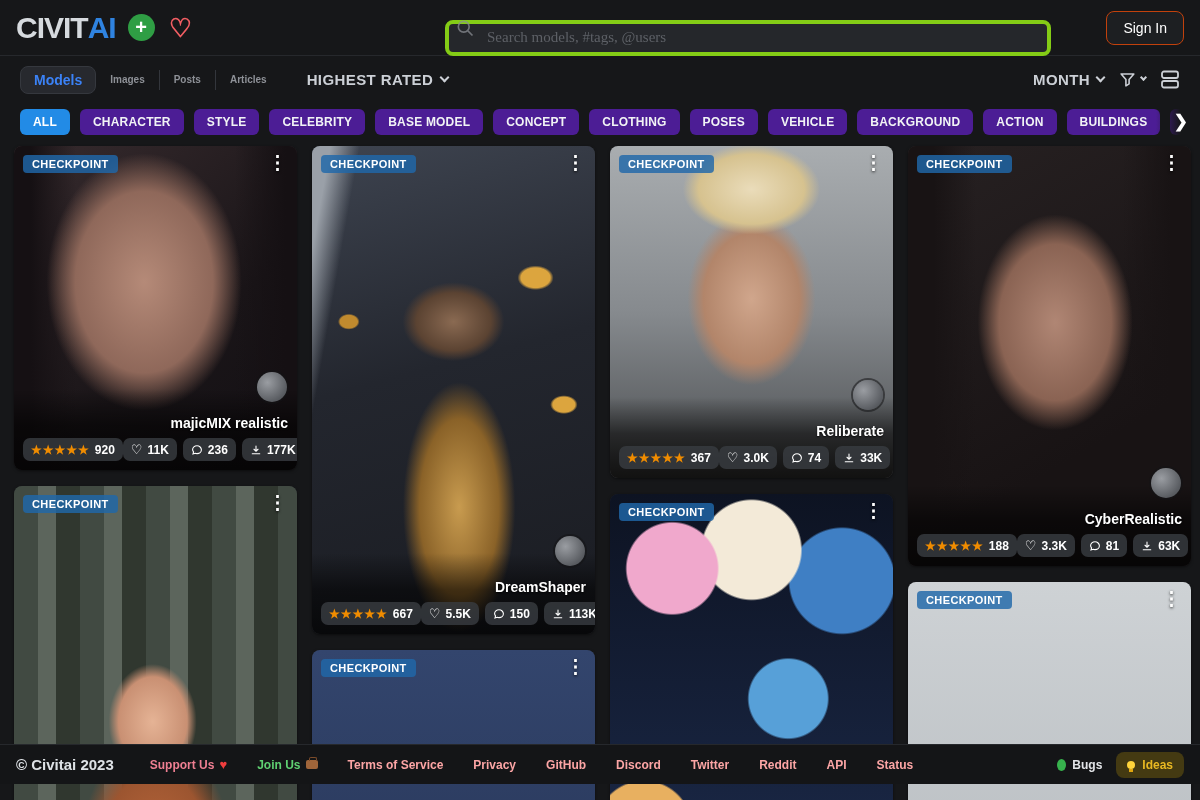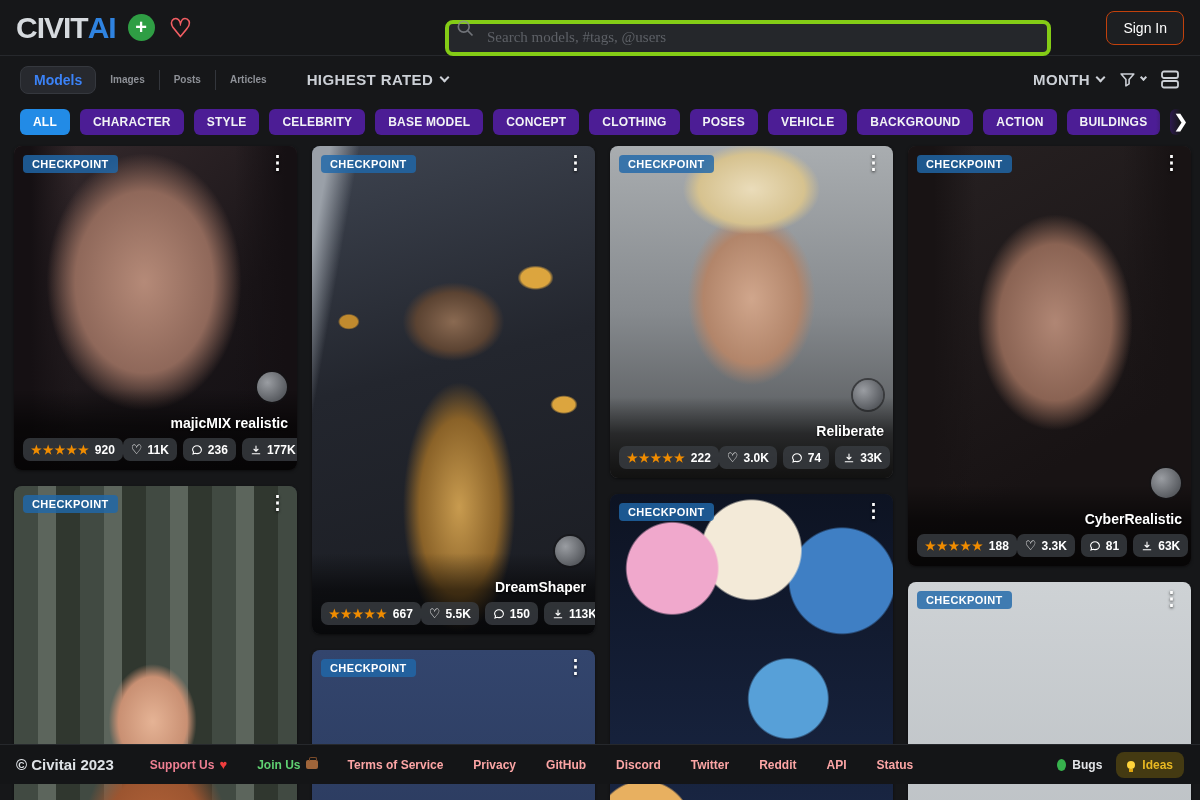--- a/index.html
+++ b/index.html
@@ -305,21 +305,21 @@
     <div class="card h332">
       <div class="card-img imgE"></div>
       <span class="badge">CHECKPOINT</span>
       <span class="dots">⋮</span>
       <span class="avatar"></span>
       <div class="overlay">
         <div class="title">Reliberate</div>
         <div class="stats">
           <span class="pill">
             <span class="stars">★★★★★</span>
-            <span>222</span>
+            <span>367</span>
           </span>
           <span class="pill-group">
             <span class="pill">
               <span class="picon-heart">♡</span>
               <span>3.0K</span>
             </span>
             <span class="pill">
               <svg width="12" height="12" viewBox="0 0 24 24" fill="none" stroke="#fff" stroke-width="2.2">
                   <path d="M12 3.5c-4.9 0-8.8 3.4-8.8 7.6 0 1.8.7 3.4 1.9 4.7L4 20l4.6-1.4c1 .4 2.2.6 3.4.6 4.9 0 8.8-3.4 8.8-7.6S16.9 3.5 12 3.5z"></path>
                 </svg>

